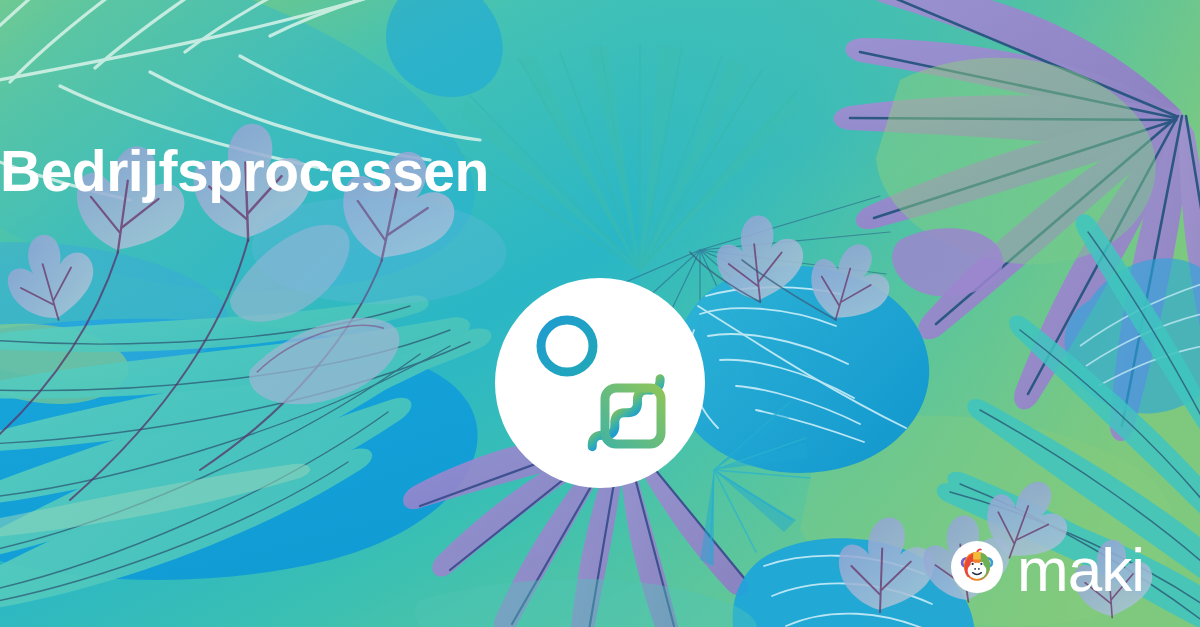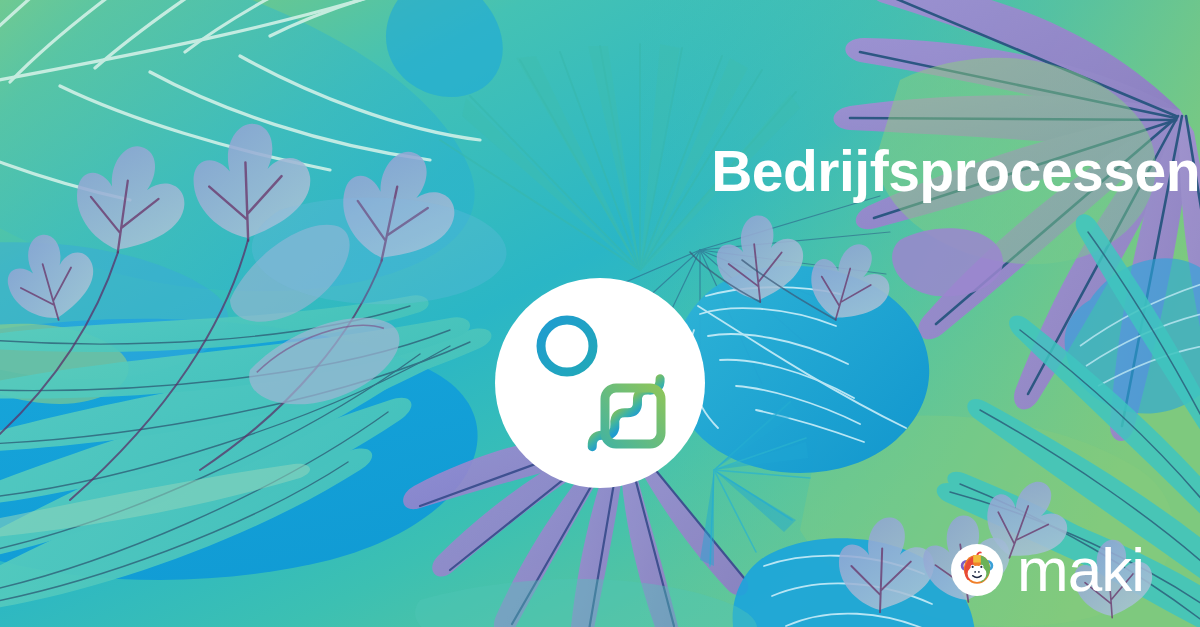--- a/index.html
+++ b/index.html
@@ -14,21 +14,21 @@
     overflow:hidden;
     background:#3ec0b0;
   }
   .layer { position:absolute; inset:0; }
   .layer svg { display:block; width:1200px; height:627px; }
 
   
   .title-block {
     position:absolute;
     left:0; right:0; top:140px;
-    text-align:right;
+    text-align:left;
     z-index:40;
     pointer-events:none;
   }
   .title-line {
     display:block;
     color:#ffffff;
     font-family:"Liberation Sans", sans-serif;
     font-weight:bold;
     font-size:57px;
     line-height:63px;
@@ -45,21 +45,20 @@
     background:#ffffff;
     z-index:35;
   }
   .badge svg { display:block; width:210px; height:210px; }
 
   
   .logo-lockup {
     position:absolute;
     right:56px; bottom:28px;
     display:flex;
-    align-items:center;
     gap:14px;
     z-index:45;
   }
   .logo-mark {
     width:52px; height:52px;
     border-radius:50%;
     background:#ffffff;
     display:flex; align-items:center; justify-content:center;
     flex:0 0 auto;
   }

